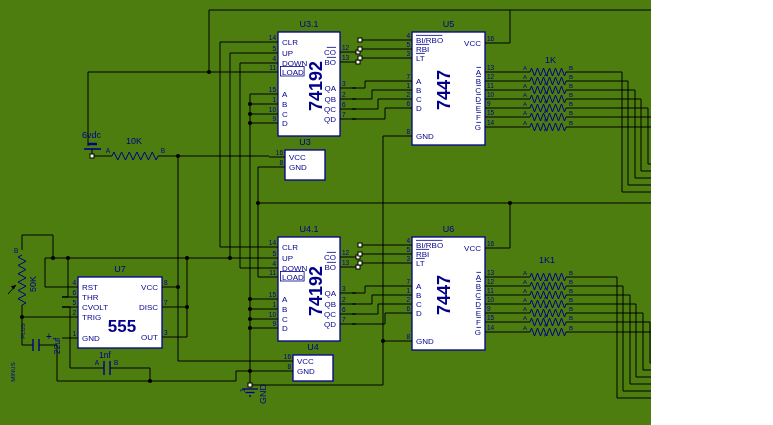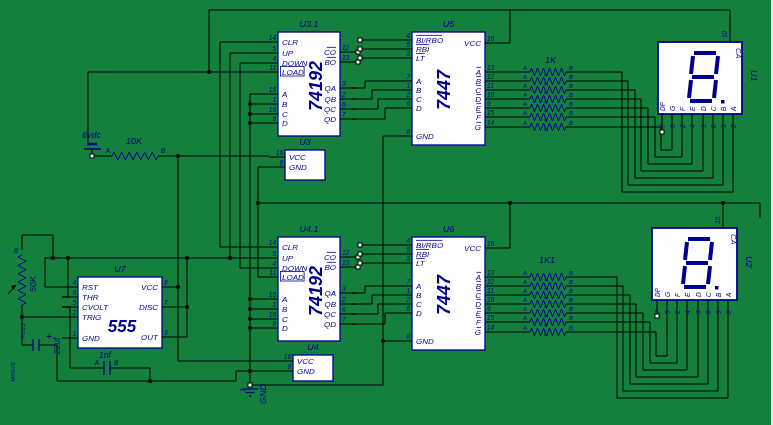--- a/index.html
+++ b/index.html
@@ -1,17 +1,17 @@
 <!DOCTYPE html>
 <html><head>
 <meta charset="utf-8">
 <style>
   html,body{margin:0;padding:0;background:#fff;}
-  #wrap{position:relative;width:771px;height:425px;background:#15803d;overflow:hidden;
-        font-family:"Liberation Sans", sans-serif;font-style:italic;}
+  #wrap{position:relative;width:651px;height:425px;background:#4d7c0f;overflow:hidden;
+        font-family:"Liberation Sans", sans-serif;}
   svg text{font-family:"Liberation Sans", sans-serif;}
 </style>
 </head>
 <body>
 
 <div id="wrap">
   <svg id="svg" width="773" height="425" viewBox="0 0 773 425">
       <polyline points="209,10 730,10 730,42" fill="none" stroke="#000000" stroke-width="1"></polyline>
       <polyline points="209,10 209,72" fill="none" stroke="#000000" stroke-width="1"></polyline>
       <polyline points="510,10 510,43 501,43" fill="none" stroke="#000000" stroke-width="1"></polyline>

